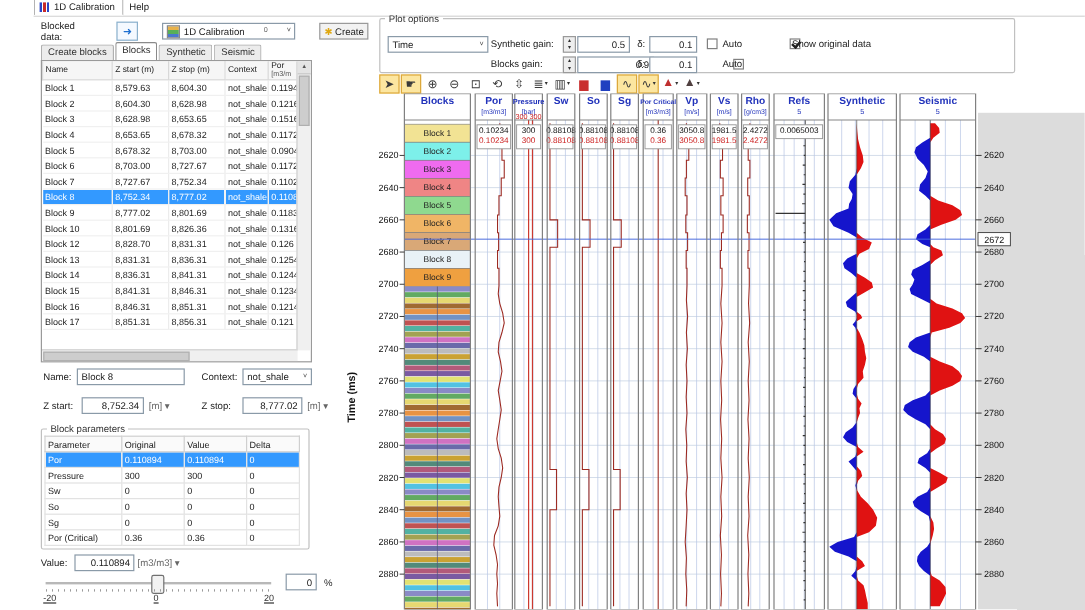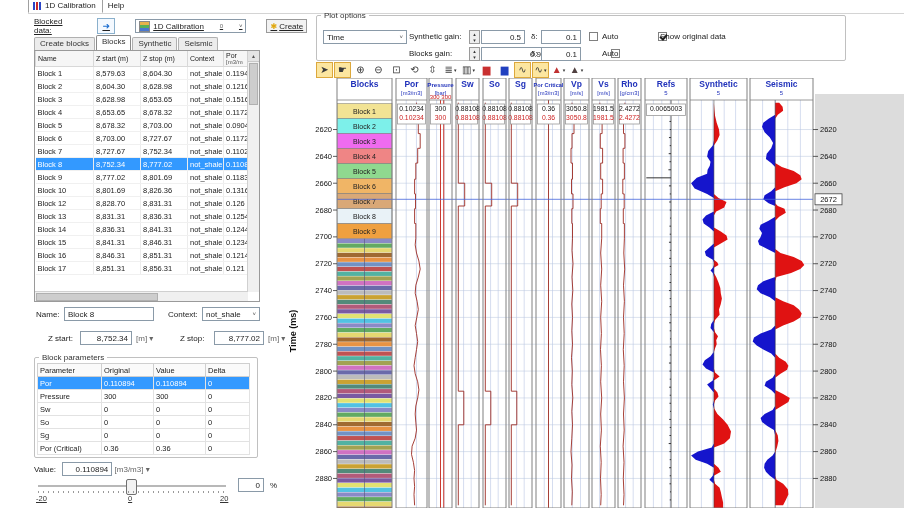--- a/index.html
+++ b/index.html
@@ -20,21 +20,21 @@
   .cb{width:9px;height:9px;border:1px solid #808080;background:#fff;display:inline-block;position:relative;box-sizing:border-box;}
   .cb.on::after{content:"";position:absolute;left:1px;top:1px;width:5px;height:3px;border-left:2px solid #222;border-bottom:2px solid #222;transform:rotate(-48deg);}
   .spin{width:11px;height:14px;border:1px solid #9a9a9a;background:#eee;display:inline-flex;flex-direction:column;
         align-items:center;justify-content:center;font-size:5px;color:#333;line-height:6px;box-sizing:border-box;}
   fieldset{border:1px solid #c0c0c0;border-radius:2px;margin:0;padding:0;}
   legend{font-size:8px;padding:0 3px;margin-left:4px;color:#333;}
   .glabel{font-size:8px;color:#222;}
   .gray{color:#666;}
   
   #left{left:30px;top:13px;width:264px;height:495px;}
-  #blockedrow{left:4px;top:4px;display:flex;align-items:center;gap:20px;text-decoration:underline;}
+  #blockedrow{left:4px;top:4px;display:flex;align-items:center;gap:20px;}
   #arrowbtn{width:18px;height:14px;border:1px solid #8ab0cc;background:#f4f9ff;display:flex;align-items:center;justify-content:center;color:#1d6fd0;font-size:9px;}
   #maincombo{width:124px;}
   .minigrid{width:9px;height:9px;display:inline-block;margin-right:3px;background:
      linear-gradient(180deg,#e8b24a 0 3px,#58b058 3px 6px,#4a78d0 6px 9px);border:1px solid #888;}
   #subtabs{left:4px;top:24px;display:flex;align-items:flex-end;height:13px;}
   .stab{padding:1px 5px;font-size:8px;border:1px solid #b0b0b0;border-bottom:none;background:#ececec;color:#333;height:10px;border-radius:2px 2px 0 0;margin-right:1px;}
   .stab.active{background:#fff;height:12px;border-color:#8a8a8a;}
   
   #tablewrap{left:4px;top:37px;width:224px;height:250px;border:1px solid #9a9a9a;background:#fff;overflow:hidden;}
   table.grid{border-collapse:collapse;table-layout:fixed;width:213px;}
@@ -42,21 +42,21 @@
   table.grid td{font-size:7.5px;border-right:1px solid #ececec;border-bottom:1px solid #f0f0f0;padding:0 2px;height:12px;overflow:hidden;white-space:nowrap;}
   tr.sel td{background:#3399ff;color:#fff;}
   .sub{display:block;font-size:6px;color:#555;}
   #vscroll{position:absolute;right:0;top:0;bottom:9px;width:11px;background:#f0f0f0;border-left:1px solid #d0d0d0;}
   #vscroll .up{height:10px;text-align:center;font-size:5px;color:#555;background:#e4e4e4;border-bottom:1px solid #c8c8c8;line-height:10px;}
   #vscroll .thumb{margin:1px;height:40px;background:#cdcdcd;border:1px solid #b0b0b0;}
   #hscroll{position:absolute;left:0;bottom:0;right:11px;height:9px;background:#f0f0f0;border-top:1px solid #d0d0d0;}
   #hscroll .hthumb{margin:1px;width:120px;height:6px;background:#cdcdcd;border:1px solid #b0b0b0;}
   
   #namerow{left:4px;top:294px;width:250px;height:15px;}
-  #zrow{left:4px;top:318px;width:250px;height:15px;margin-left:12px;}
+  #zrow{left:4px;top:318px;width:250px;height:15px;}
   .ilabel{position:absolute;top:3px;font-size:8px;}
   
   #params{left:4px;top:340px;width:222px;height:103px;}
   #params table{border-collapse:collapse;table-layout:fixed;width:212px;margin:1px 2px;}
   #params th{font-weight:normal;font-size:7.5px;text-align:left;border:1px solid #cfcfcf;background:#fafafa;padding:0 2px;height:12px;}
   #params td{font-size:7.5px;border:1px solid #e2e2e2;padding:0 2px;height:12px;overflow:hidden;white-space:nowrap;}
   
   #valuerow{left:4px;top:449px;}
   #sliderzone{left:4px;top:464px;width:250px;height:30px;}
   #groove{position:absolute;left:4px;top:8px;width:188px;height:2px;background:#b8b8b8;}

